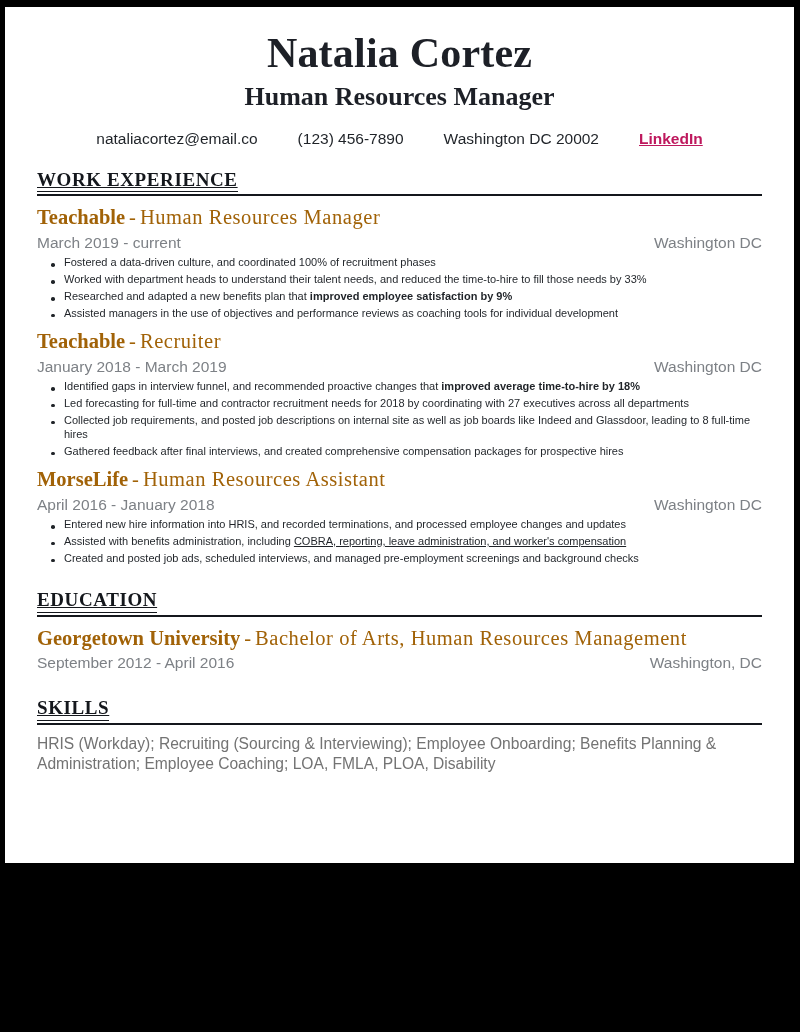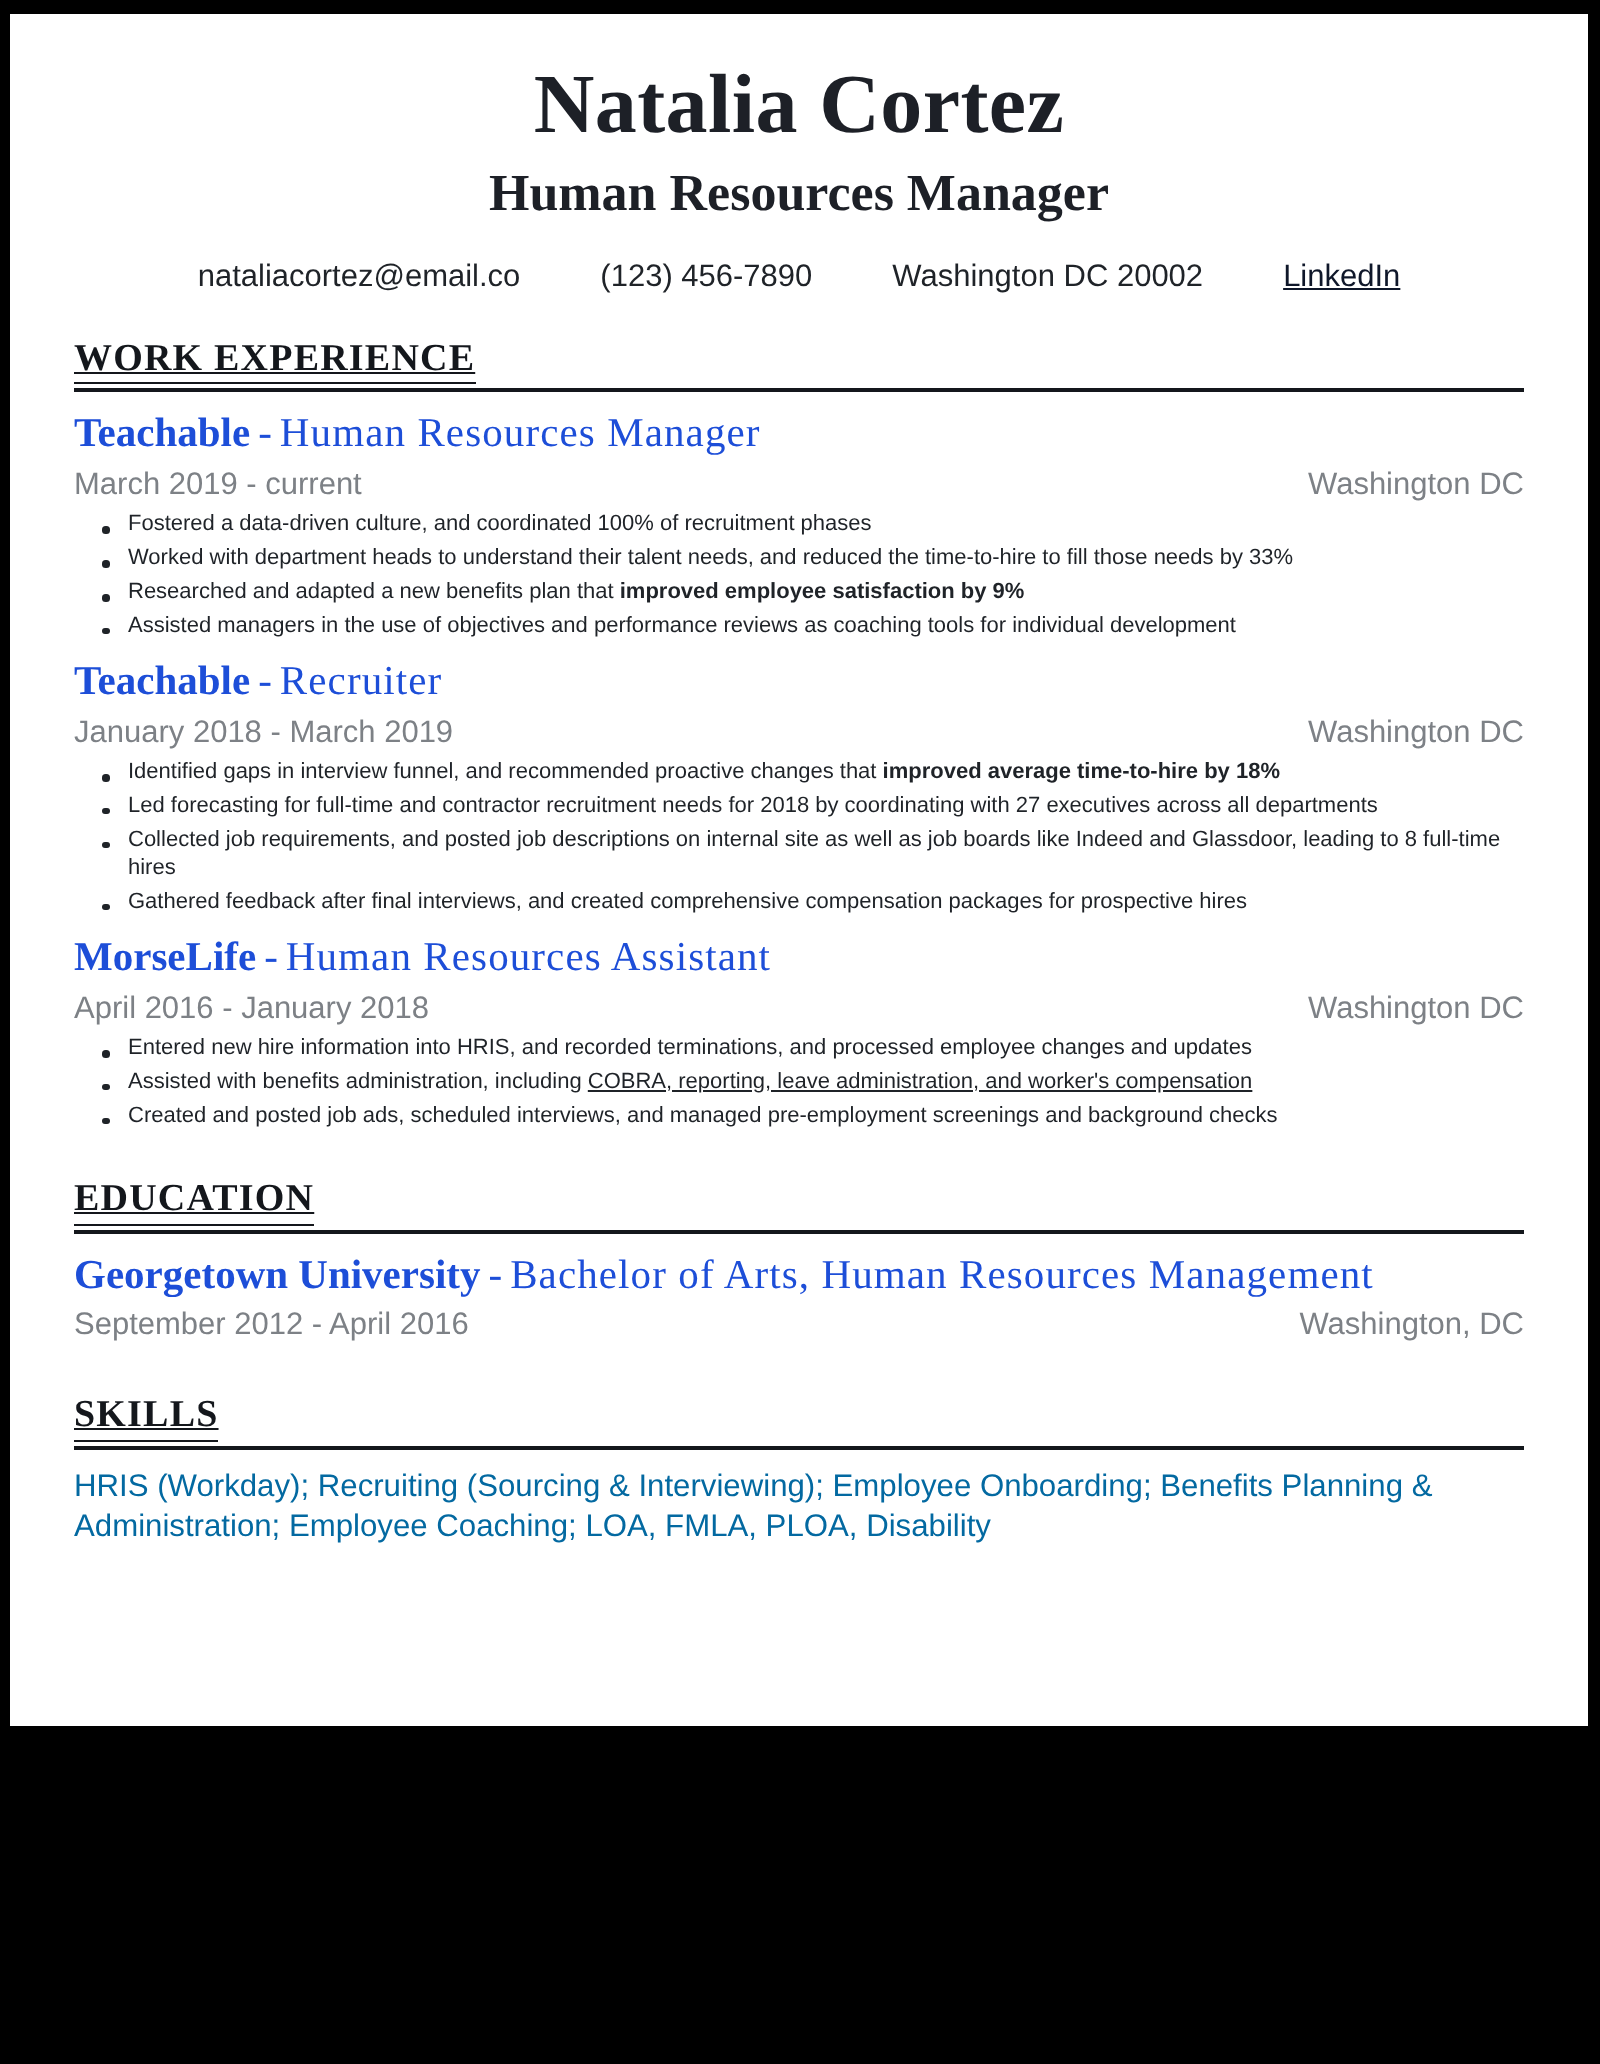--- a/index.html
+++ b/index.html
@@ -80,21 +80,21 @@
     border-bottom: 2.4px solid #14171c;
     margin-top: 2px;
   }
 
   
   .entry { margin-top: 9px; }
   .entry:first-of-type { margin-top: 8px; }
   .entry-head {
     font-family: "Liberation Serif", serif;
     font-size: 20.5px;
-    color: #1d4ed8;
+    color: #a16207;
     line-height: 1.2;
   }
   .entry-org { font-weight: bold; }
   .entry-dash { font-weight: normal; padding: 0 4px; }
   .entry-role { font-weight: normal; letter-spacing: 0.55px; }
 
   .entry-meta {
     display: flex;
     justify-content: space-between;
     align-items: baseline;
@@ -127,40 +127,40 @@
     border-radius: 50%;
     background: #1f2328;
   }
   ul.bullets li b { font-weight: bold; }
   ul.bullets li u { text-decoration: underline; }
 
   
   .skills-body {
     font-size: 15.6px;
     line-height: 1.32;
-    color: #0369a1;
+    color: #737373;
     margin-top: 9px;
   }
 
   .edu-section { margin-top: 24px; }
   .skills-section { margin-top: 24px; }
 </style>
 </head>
 <body>
 
 <div id="page">
 
   <div class="hdr">
     <div class="hdr-name">Natalia Cortez</div>
     <div class="hdr-title">Human Resources Manager</div>
     <div class="hdr-contact">
       <span class="c-item">nataliacortez@email.co</span>
       <span class="c-item">(123) 456-7890</span>
       <span class="c-item">Washington DC 20002</span>
-      <span class="c-item c-link" style="color: #0f172a;">LinkedIn</span>
+      <span class="c-item c-link" style="color: #be185d; font-weight: bold;">LinkedIn</span>
     </div>
   </div>
 
   <div class="section">
     <div>
       <span class="sec-head">WORK EXPERIENCE</span>
     </div>
     <div class="sec-rule"></div>
 
     <div class="entry">

